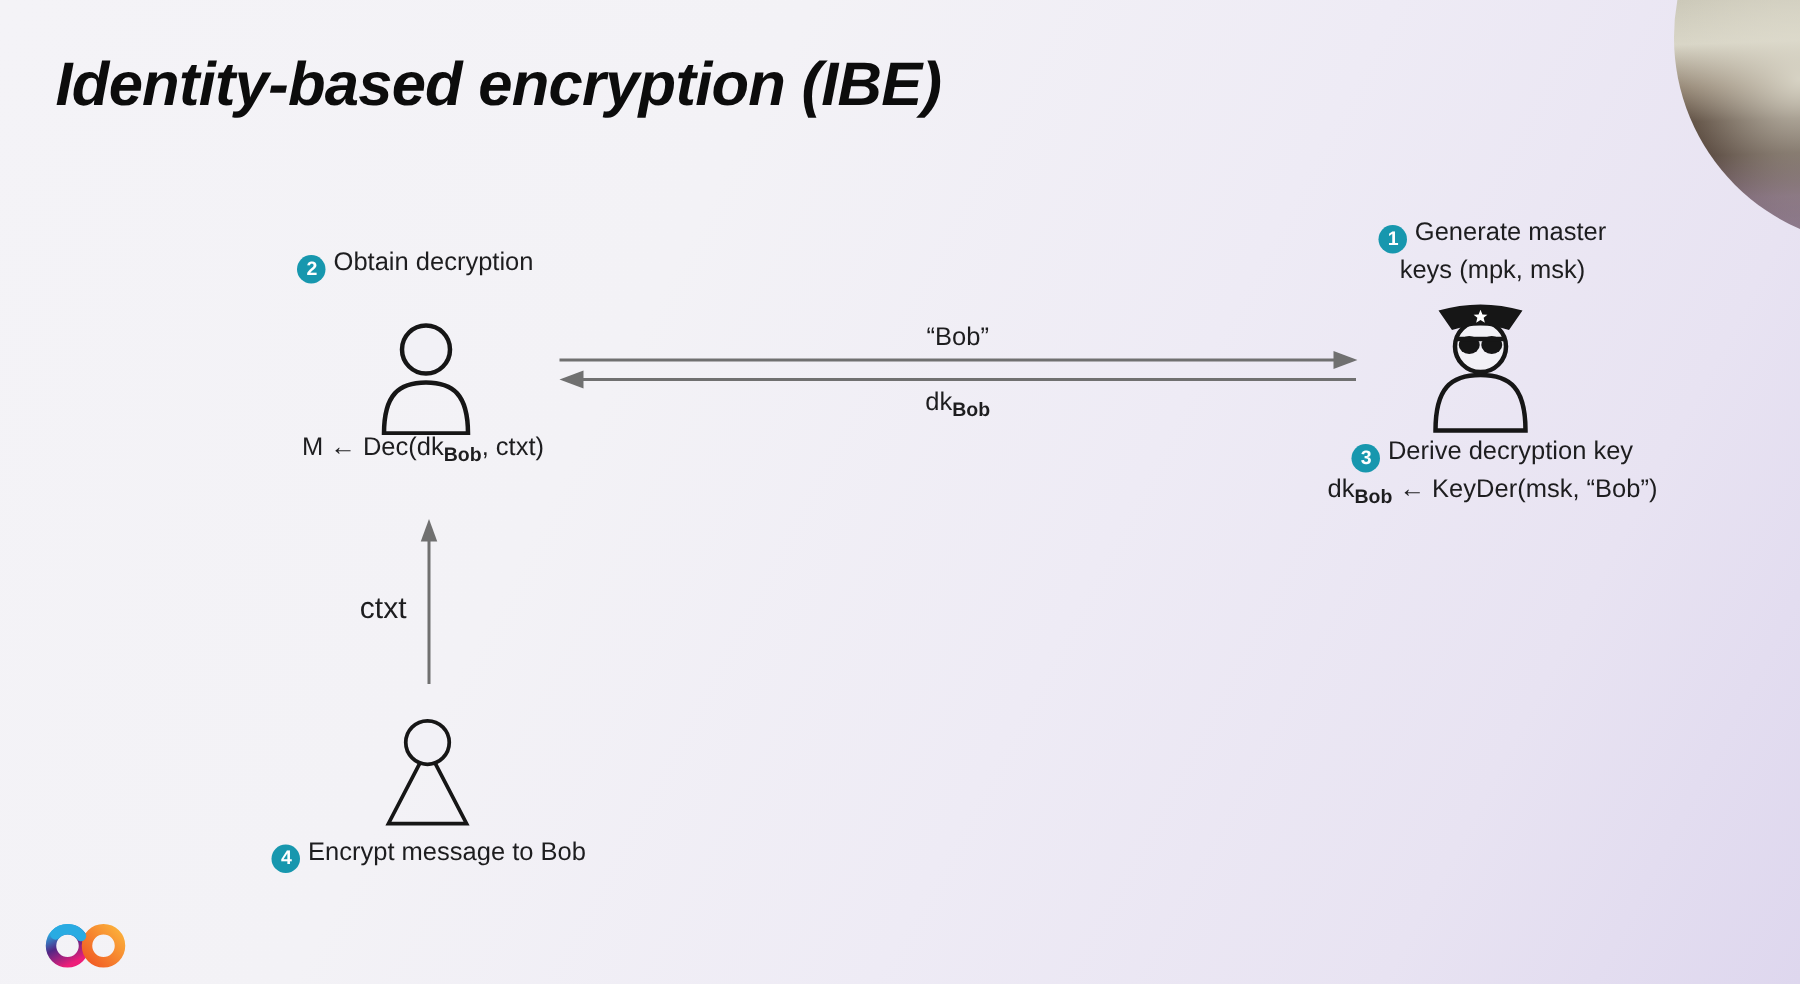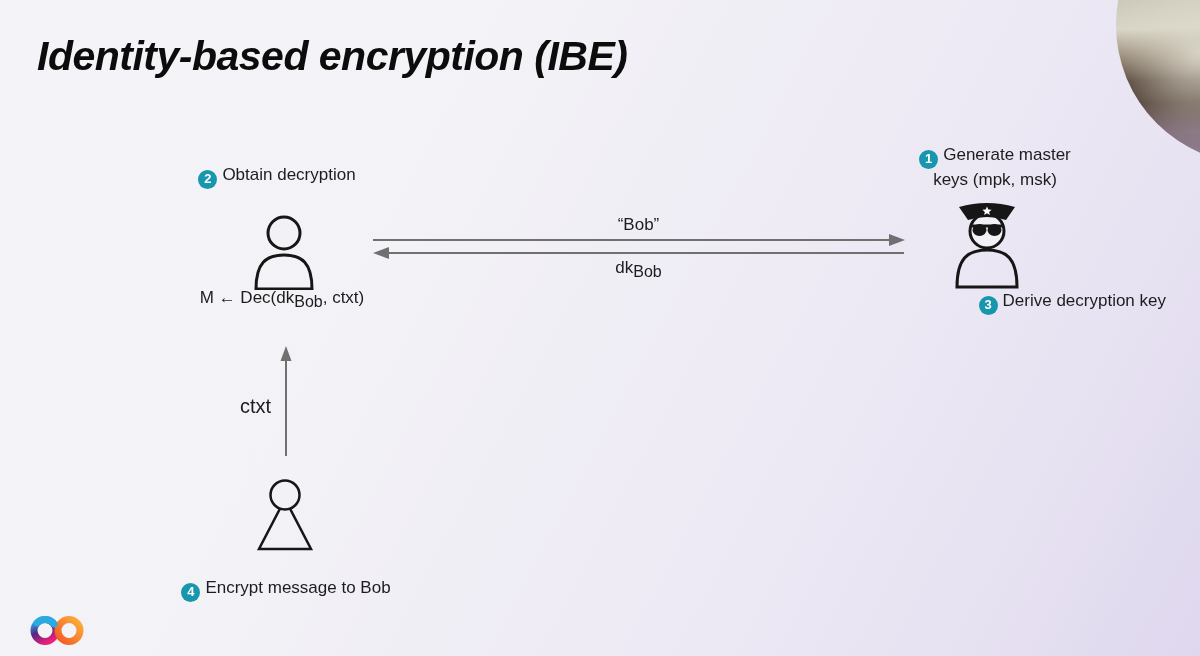--- a/index.html
+++ b/index.html
@@ -13,21 +13,21 @@
     font-size:41px;font-weight:700;color:#0c0c0c;letter-spacing:-0.5px;font-style:italic;
   }
   .step{position:absolute;font-size:17px;line-height:22px;color:#1d1d1f;}
   .step .line{white-space:nowrap;}
   .badge{
     display:inline-flex;align-items:center;justify-content:center;
     width:19px;height:19px;border-radius:50%;background:#1797ae;color:#ffffff;
     font-size:13px;font-weight:700;vertical-align:-3px;margin-right:5px;
   }
   .center{text-align:center;}
-  sub{font-size:16px;line-height:0;vertical-align:-4px;}
+  sub{font-size:13px;line-height:0;vertical-align:-4px;font-weight:bold;}
   .chan-label{position:absolute;left:372px;width:533px;text-align:center;font-size:17px;}
   .ctxt-label{position:absolute;left:221px;top:395px;width:50px;text-align:right;font-size:20px;}
   .abs{position:absolute;}
   .webcam{
     position:absolute;left:1116px;top:-114px;width:278px;height:278px;border-radius:50%;
     background:
       radial-gradient(circle at 70% 38%, rgba(40,28,20,0.9) 0%, rgba(40,28,20,0) 34%),
       radial-gradient(circle at 30% 60%, rgba(222,219,205,0.9) 0%, rgba(222,219,205,0) 38%),
       linear-gradient(178deg,#c9c6b6 38%,#d8d5c6 50%,#8a7a68 60%,#463428 68%,#423027 76%,#7a6474 86%,#8d7a8b 93%);
   }
@@ -69,36 +69,37 @@
 <svg class="abs" style="left:952px;top:199px;" width="70" height="90" viewBox="0 0 70 90">
   <path d="M 5 88 C 5 60 15 51 35 51 C 55 51 65 60 65 88 Z" fill="none" stroke="#161616" stroke-width="3"></path>
   <circle cx="35" cy="32" r="17" fill="#f2f1f6" stroke="#161616" stroke-width="3"></circle>
   <ellipse cx="27.5" cy="31" rx="7" ry="6" fill="#161616"></ellipse>
   <ellipse cx="42.5" cy="31" rx="7" ry="6" fill="#161616"></ellipse>
   <path d="M 19 27 H 51" stroke="#161616" stroke-width="3"></path>
   <path d="M 7 8 Q 35 0 63 8 L 54 21 Q 35 15 16 21 Z" fill="#161616"></path>
   <polygon fill="#ffffff" points="35,7.5 36.3,10.6 39.6,10.8 37.1,12.9 37.9,16.1 35,14.3 32.1,16.1 32.9,12.9 30.4,10.8 33.7,10.6"></polygon>
 </svg>
 
-<div class="step center" style="left:880px;top:290px;width:286px;text-align:right;">
+<div class="step center" style="left:852px;top:290px;width:286px;">
   <div class="line"><span class="badge">3</span><span>Derive decryption key</span></div>
+  <div class="line"><span>dk</span><sub>Bob</sub><span> ← KeyDer(msk, “Bob”)</span></div>
 </div>
 
 <svg class="abs" style="left:279px;top:346px;" width="14" height="110" viewBox="0 0 14 110">
   <line x1="7" y1="110" x2="7" y2="13" stroke="#707070" stroke-width="2"></line>
   <polygon points="7,0 1.5,15 12.5,15" fill="#707070"></polygon>
 </svg>
 <div class="ctxt-label">ctxt</div>
 
 <svg class="abs" style="left:256px;top:478px;" width="58" height="74" viewBox="0 0 58 74">
   <path d="M 29 21 L 3 71 L 55 71 Z" fill="none" stroke="#161616" stroke-width="2.5"></path>
   <circle cx="29" cy="17" r="14.5" fill="#f2f1f6" stroke="#161616" stroke-width="2.5"></circle>
 </svg>
 
-<div class="step center" style="left:166px;top:557px;width:240px;margin-top:20px;">
+<div class="step center" style="left:166px;top:557px;width:240px;">
   <div class="line"><span class="badge">4</span><span>Encrypt message to Bob</span></div>
 </div>
 
 <svg class="abs" style="left:28px;top:612px;" width="58" height="37" viewBox="0 0 58 37">
   <defs>
     <linearGradient id="lgLeft" x1="0.2" y1="0" x2="0.7" y2="1">
       <stop offset="0" stop-color="#29abe2"></stop>
       <stop offset="0.45" stop-color="#522785"></stop>
       <stop offset="1" stop-color="#ed1e79"></stop>
     </linearGradient>

